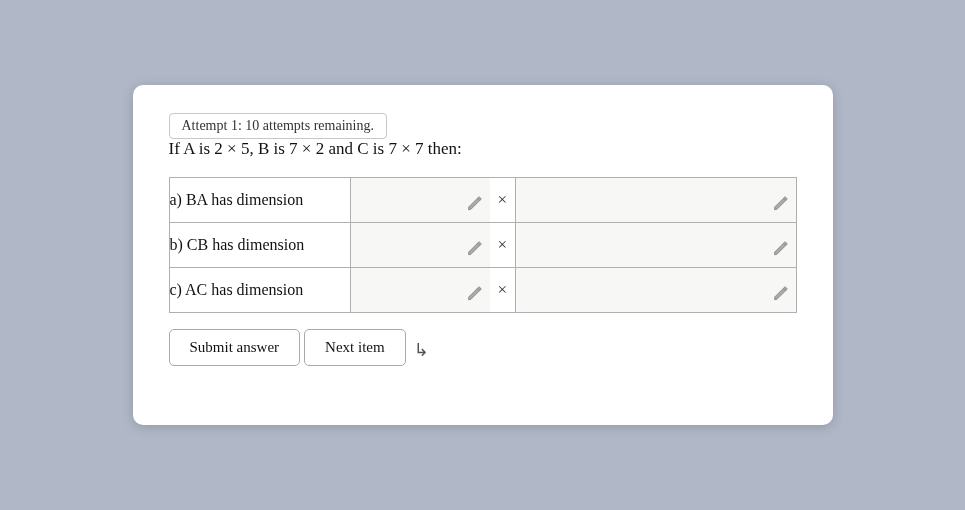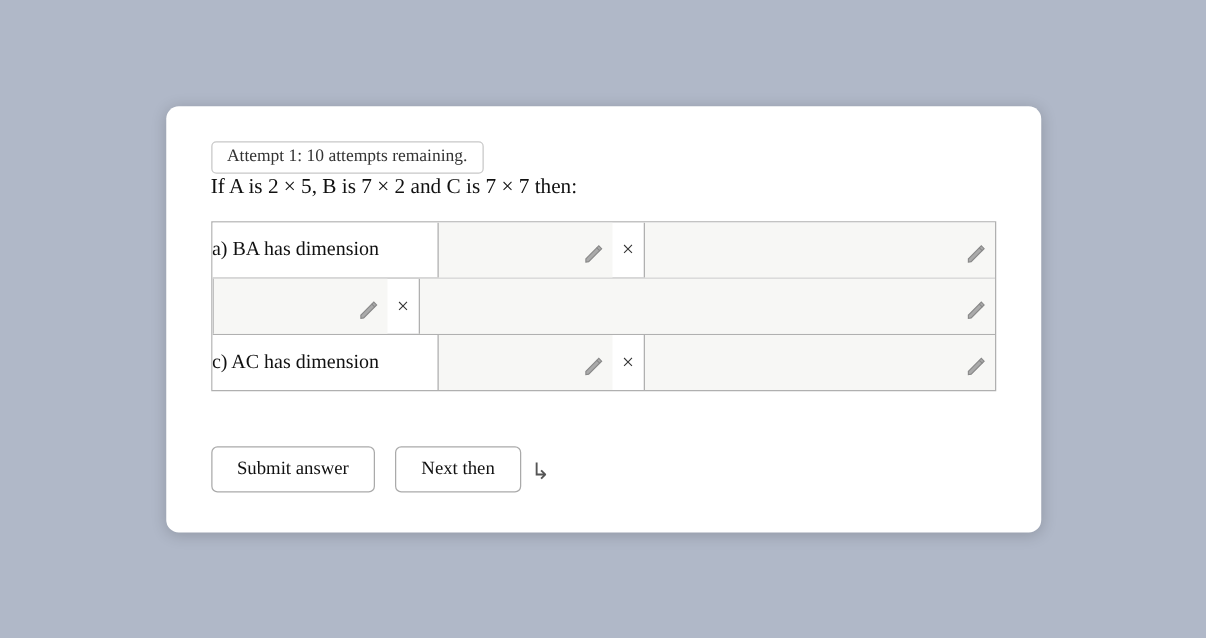--- a/index.html
+++ b/index.html
@@ -36,21 +36,21 @@
     .question-text {
       font-size: 17px;
       color: #111;
       margin-bottom: 18px;
     }
 
     .rows-container {
       border: 1px solid #b0b0b0;
       border-radius: 0;
       overflow: hidden;
-      margin-bottom: 44px;
+      margin-bottom: 16px;
       display: table;
       width: 100%;
     }
 
     .dim-row {
       display: flex;
       align-items: center;
       border-bottom: 1px solid #b0b0b0;
       background: #fff;
       padding: 0;
@@ -136,21 +136,21 @@
 
     .btn-submit {
       background: #fff;
       border: 1px solid #aaa;
       border-radius: 5px;
       padding: 9px 20px;
       font-size: 15px;
       font-family: Georgia, serif;
       color: #111;
       cursor: pointer;
-      margin-right: 16px;
+      margin-right: 4px;
     }
 
     .btn-next {
       background: #fff;
       border: 1px solid #aaa;
       border-radius: 5px;
       padding: 9px 20px;
       font-size: 15px;
       font-family: Georgia, serif;
       color: #111;
@@ -202,20 +202,21 @@
         <span class="pencil-icon">
           <svg class="pencil-svg" viewBox="0 0 20 20" fill="none" xmlns="http://www.w3.org/2000/svg">
             <path d="M3 14.5L14.5 3L17 5.5L5.5 17L3 17.5L3 14.5Z" fill="#aaa" stroke="#888" stroke-width="1"></path>
             <path d="M12.5 4.5L15.5 7.5" stroke="#888" stroke-width="1"></path>
           </svg>
         </span>
       </div>
     </div>
 
     <div class="dim-row">
+      <span class="row-label">b) CB has dimension</span>
       <div class="input-cell">
         <input class="input-field" type="text" value="" style="">
         <span class="pencil-icon">
           <svg class="pencil-svg" viewBox="0 0 20 20" fill="none" xmlns="http://www.w3.org/2000/svg">
             <path d="M3 14.5L14.5 3L17 5.5L5.5 17L3 17.5L3 14.5Z" fill="#aaa" stroke="#888" stroke-width="1"></path>
             <path d="M12.5 4.5L15.5 7.5" stroke="#888" stroke-width="1"></path>
           </svg>
         </span>
       </div>
       <span class="times-symbol">×</span>
@@ -250,16 +251,16 @@
             <path d="M12.5 4.5L15.5 7.5" stroke="#888" stroke-width="1"></path>
           </svg>
         </span>
       </div>
     </div>
 
   </div>
 
   <div class="buttons-row">
     <button class="btn-submit">Submit answer</button>
-    <button class="btn-next">Next then</button>
+    <button class="btn-next">Next item</button>
     <span class="cursor-icon">↳</span>
   </div>
 </div>
 
 </body></html>

